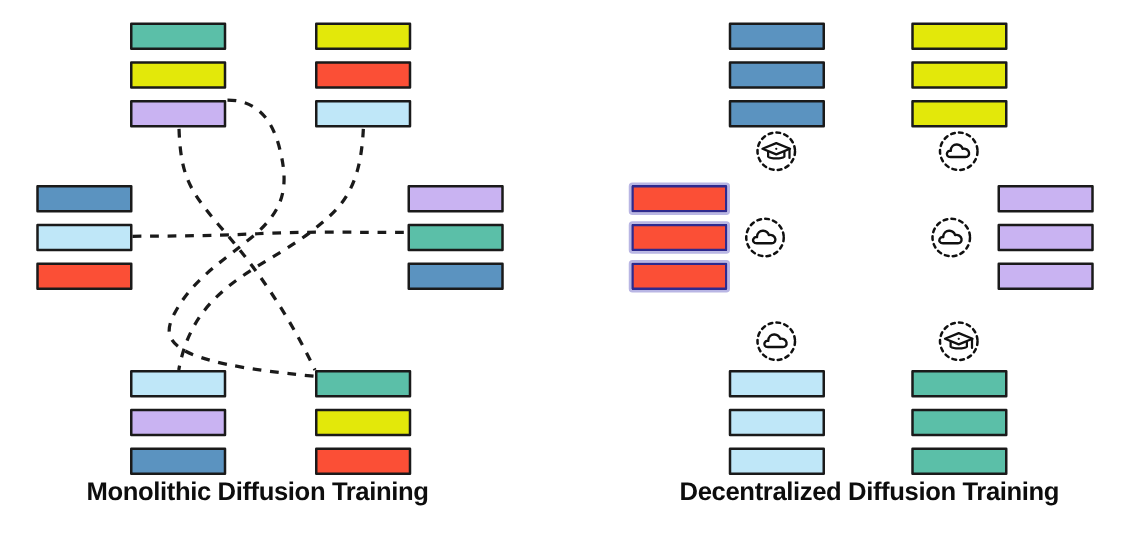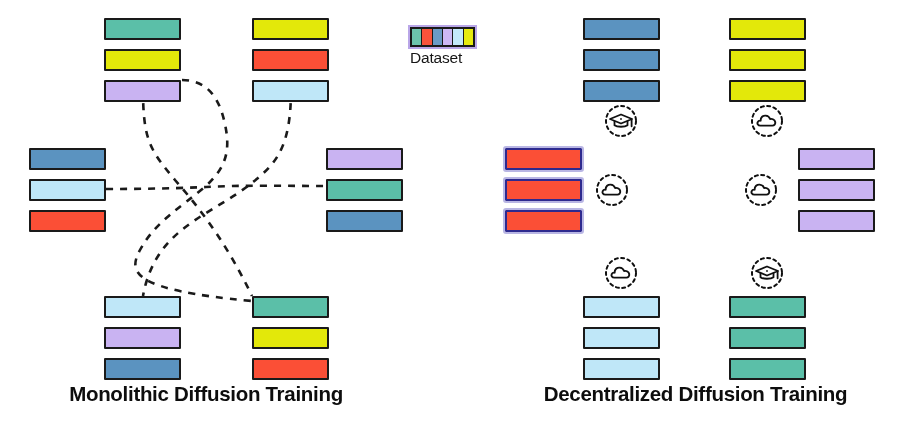--- a/index.html
+++ b/index.html
@@ -134,31 +134,20 @@
     <div class="bar" style="left:104px; top:327px; width:77px; height:22px; background:#c9b3f2;"></div>
     <div class="bar" style="left:104px; top:358px; width:77px; height:22px; background:#5b93c0;"></div>
   </div>
 
   <div>
     <div class="bar" style="left:252px; top:296px; width:77px; height:22px; background:#5bbfa8;"></div>
     <div class="bar" style="left:252px; top:327px; width:77px; height:22px; background:#e3e80a;"></div>
     <div class="bar" style="left:252px; top:358px; width:77px; height:22px; background:#fb4f36;"></div>
   </div>
 
-  <div class="legend" style="left:410px; top:27px;">
-    <div class="legend-swatches">
-      <span style="background:#6cc4ac;"></span>
-      <span style="background:#f8533b;"></span>
-      <span style="background:#6a9bc6;"></span>
-      <span style="background:#cdb8f5;"></span>
-      <span style="background:#c3e9fa;"></span>
-      <span style="background:#e6eb10;"></span>
-    </div>
-    <div class="legend-label">Dataset</div>
-  </div>
 
   <div></div>
 
   <div>
     <div class="bar" style="left:583px; top:18px; width:77px; height:22px; background:#5b93c0;"></div>
     <div class="bar" style="left:583px; top:49px; width:77px; height:22px; background:#5b93c0;"></div>
     <div class="bar" style="left:583px; top:80px; width:77px; height:22px; background:#5b93c0;"></div>
   </div>
   <div class="node-icon" style="left:604px; top:104px;">
     <svg viewBox="0 0 34 34" width="34" height="34" xmlns="http://www.w3.org/2000/svg">

